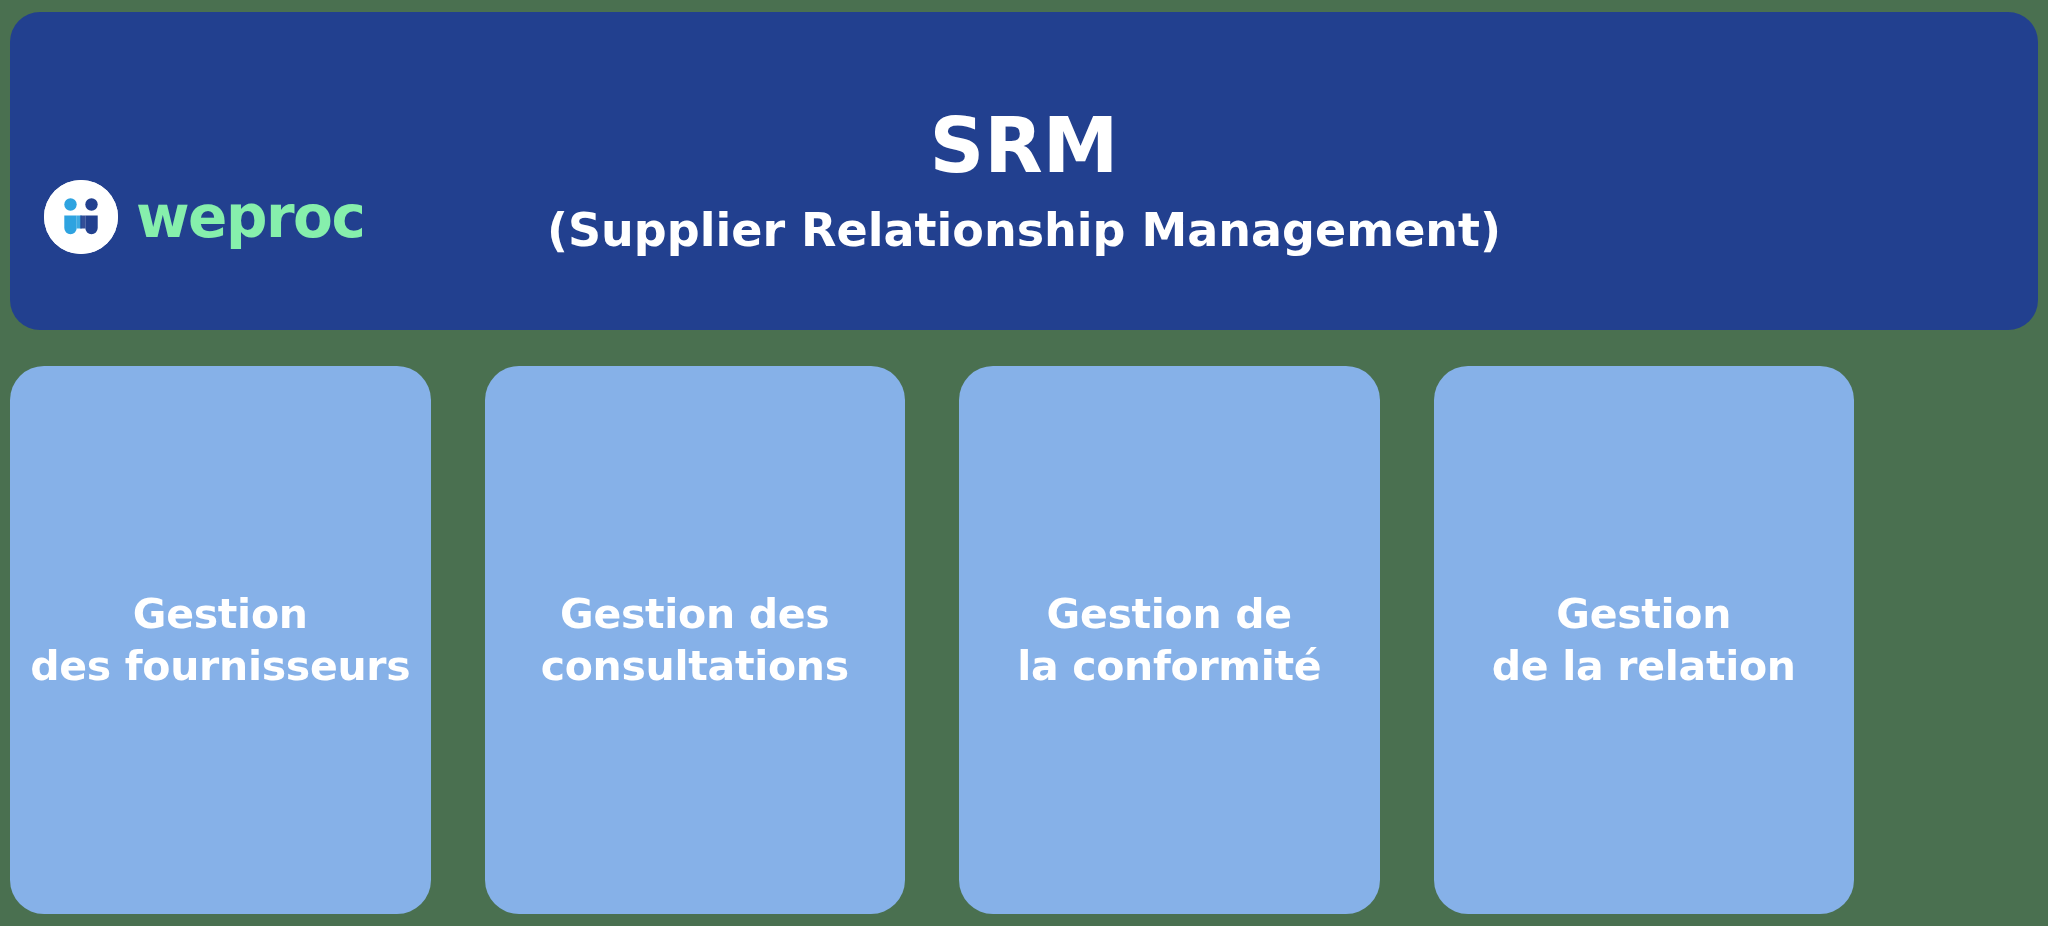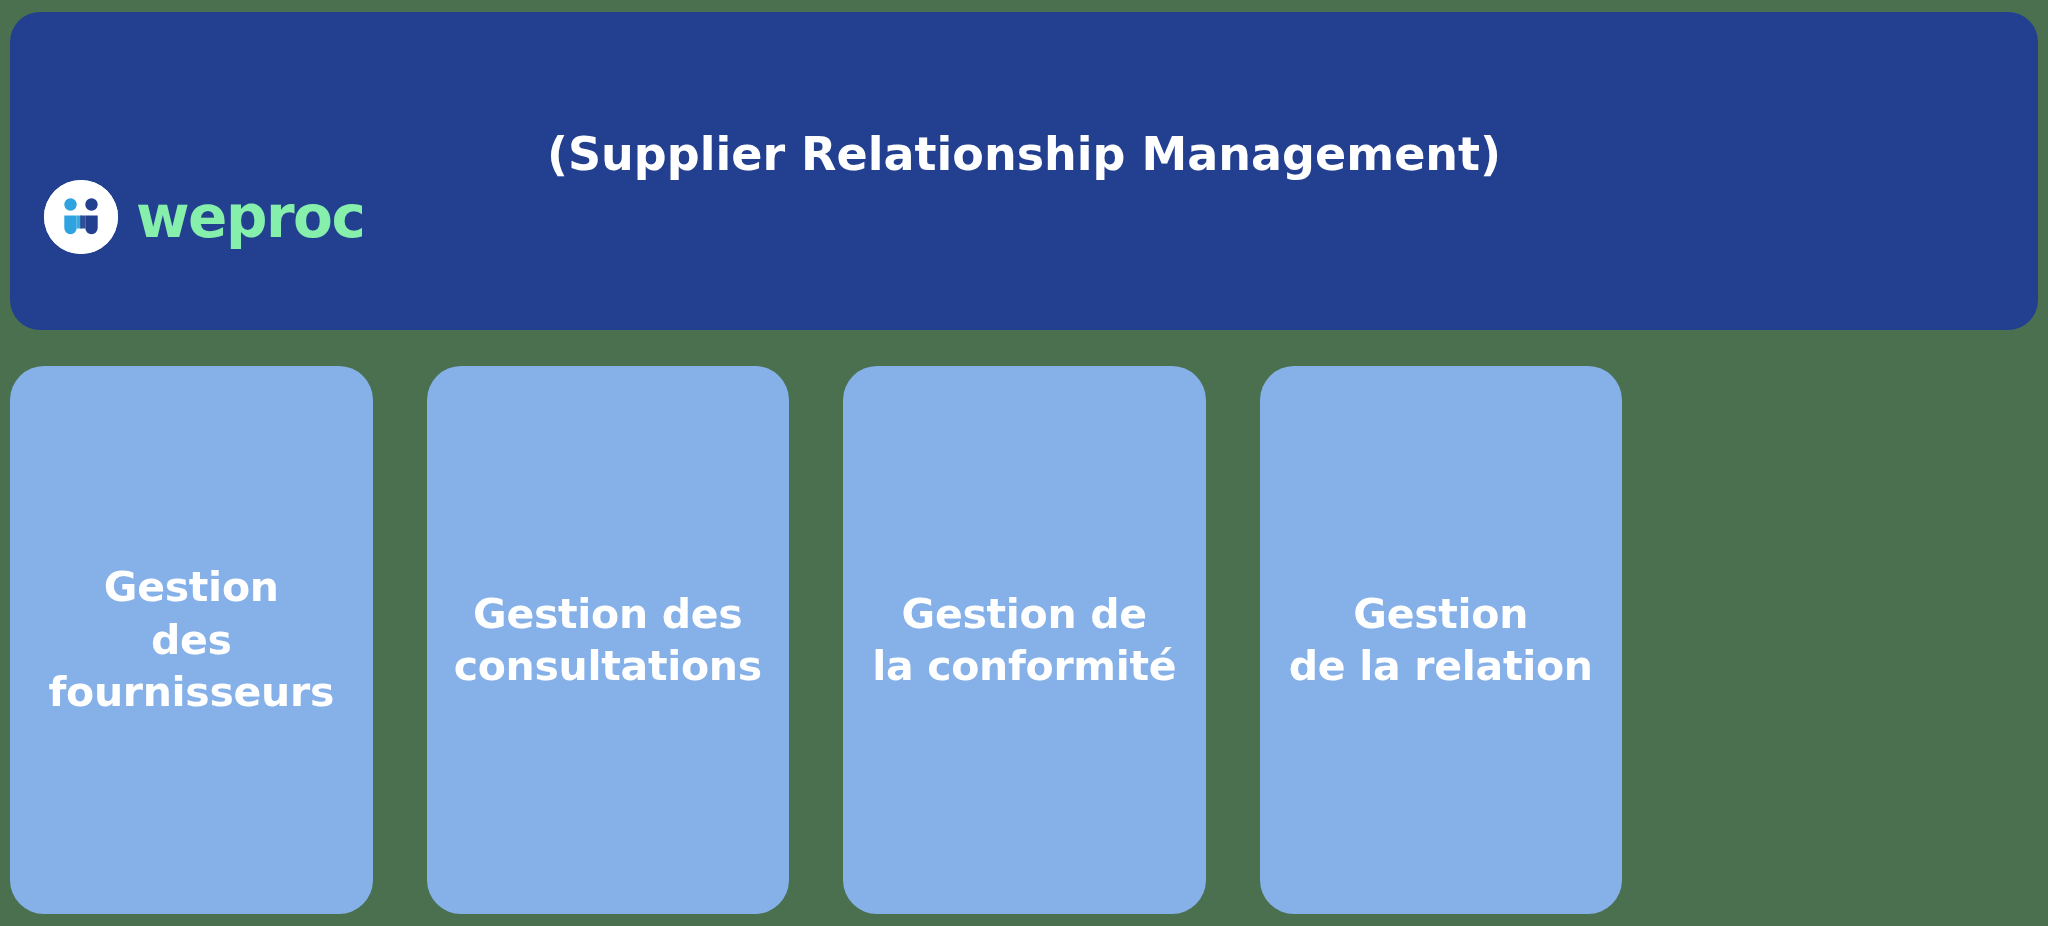--- a/index.html
+++ b/index.html
@@ -90,21 +90,21 @@
     line-height: 1.15;
     margin-top: 20px;
     font-family: "DejaVu Sans", sans-serif;
   }
 
   
   .card-row {
     position: absolute;
     left: 10px;
     top: 366px;
-    width: 1612px;
+    width: 1844px;
     height: 548px;
     display: flex;
     gap: 54px;
   }
   .card {
     flex: 1 1 0;
     background: #86b1e8;
     border-radius: 34px;
     display: flex;
     align-items: center;
@@ -145,20 +145,21 @@
 
           <circle cx="47.5" cy="24.5" r="6.2" fill="#22408f"></circle>
           <path d="M41.3 35.5 h12.4 v12.5 a6.2 6.2 0 0 1 -12.4 0 z" fill="#22408f"></path>
           <path d="M36.3 35.5 h5.0 v13.0 h-5.0 z" fill="#22408f" opacity="0.92"></path>
         </svg>
       </span>
       <span class="logo-word">weproc</span>
     </div>
 
     <div class="title-block">
+      <div class="title-main">SRM</div>
       <div class="title-sub">(Supplier Relationship Management)</div>
     </div>
 
   </div>
 
   <div class="card-row">
 
     <div class="card">
       <div class="card-label">Gestion
 des fournisseurs</div>

